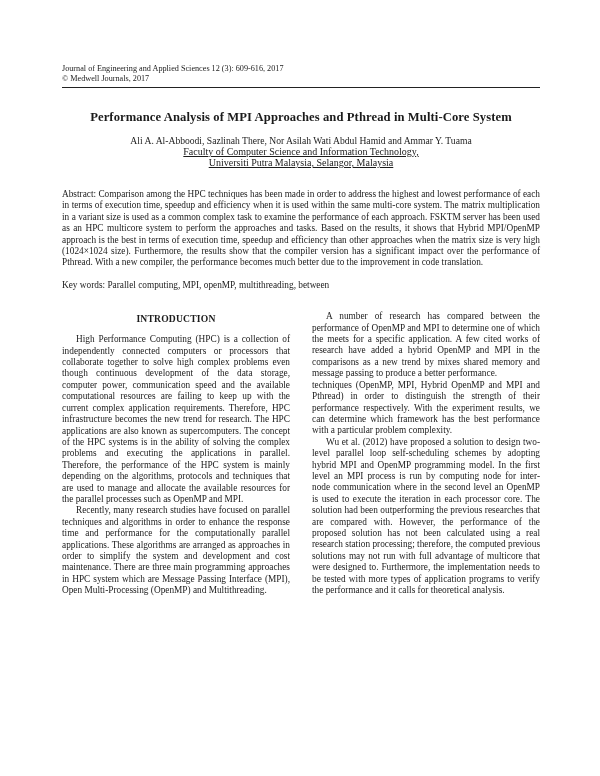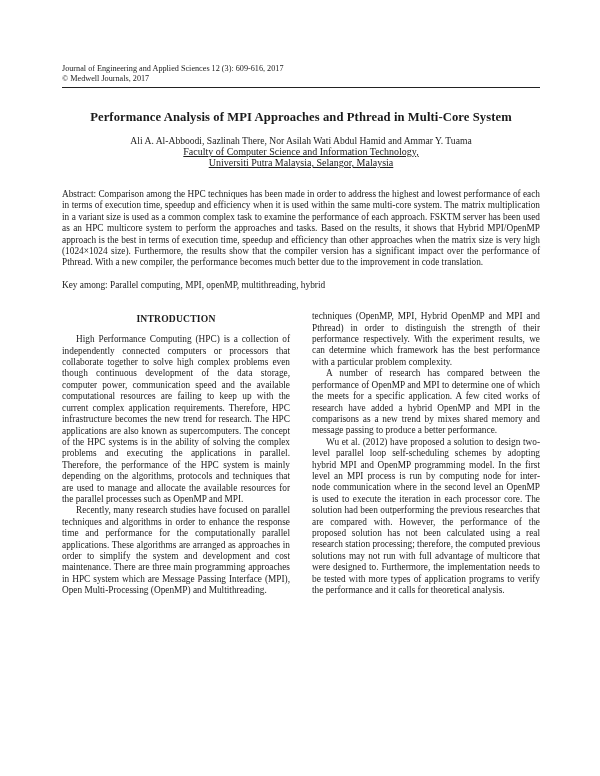--- a/index.html
+++ b/index.html
@@ -123,31 +123,31 @@
   <hr class="header-rule">
 
   <div class="paper-title">Performance Analysis of MPI Approaches and Pthread in Multi-Core System</div>
 
   <div class="authors-line">Ali A. Al-Abboodi, Sazlinah There, Nor Asilah Wati Abdul Hamid and Ammar Y. Tuama</div>
   <div class="affil-line">Faculty of Computer Science and Information Technology,</div>
   <div class="affil-line">Universiti Putra Malaysia, Selangor, Malaysia</div>
 
   <p class="abstract-block"><span class="bold">Abstract:</span> <span>Comparison among the HPC techniques has been made in order to address the highest and lowest performance of each in terms of execution time, speedup and efficiency when it is used within the same multi-core system. The matrix multiplication in a variant size is used as a common complex task to examine the performance of each approach. FSKTM server has been used as an HPC multicore system to perform the approaches and tasks. Based on the results, it shows that Hybrid MPI/OpenMP approach is the best in terms of execution time, speedup and efficiency than other approaches when the matrix size is very high (1024×1024 size). Furthermore, the results show that the compiler version has a significant impact over the performance of Pthread. With a new compiler, the performance becomes much better due to the improvement in code translation.</span></p>
 
-  <p class="keywords-block"><span class="bold">Key among:</span> <span>Parallel computing, MPI, openMP, multithreading, hybrid</span></p>
+  <p class="keywords-block"><span class="bold">Key words:</span> <span>Parallel computing, MPI, openMP, multithreading, between</span></p>
 
   <div class="columns">
     <div class="col">
       <div class="section-heading">INTRODUCTION</div>
       <p class="para indent">High Performance Computing (HPC) is a collection of independently connected computers or processors that collaborate together to solve high complex problems even though continuous development of the data storage, computer power, communication speed and the available computational resources are failing to keep up with the current complex application requirements. Therefore, HPC infrastructure becomes the new trend for research. The HPC applications are also known as supercomputers. The concept of the HPC systems is in the ability of solving the complex problems and executing the applications in parallel. Therefore, the performance of the HPC system is mainly depending on the algorithms, protocols and techniques that are used to manage and allocate the available resources for the parallel processes such as OpenMP and MPI.</p>
       <p class="para indent">Recently, many research studies have focused on parallel techniques and algorithms in order to enhance the response time and performance for the computationally parallel applications. These algorithms are arranged as approaches in order to simplify the system and development and cost maintenance. There are three main programming approaches in HPC system which are Message Passing Interface (MPI), Open Multi-Processing (OpenMP) and Multithreading.</p>
     </div>
     <div class="col">
+      <p class="para indent">A number of research has compared between the performance of OpenMP and MPI to determine one of which the meets for a specific application. A few cited works of research have added a hybrid OpenMP and MPI in the comparisons as a new trend by mixes shared memory and message passing to produce a better performance.</p>
       <p class="para">techniques (OpenMP, MPI, Hybrid OpenMP and MPI and Pthread) in order to distinguish the strength of their performance respectively. With the experiment results, we can determine which framework has the best performance with a particular problem complexity.</p>
-      <p class="para indent">A number of research has compared between the performance of OpenMP and MPI to determine one of which the meets for a specific application. A few cited works of research have added a hybrid OpenMP and MPI in the comparisons as a new trend by mixes shared memory and message passing to produce a better performance.</p>
       <p class="para indent">Wu et al. (2012) have proposed a solution to design two-level parallel loop self-scheduling schemes by adopting hybrid MPI and OpenMP programming model. In the first level an MPI process is run by computing node for inter-node communication where in the second level an OpenMP is used to execute the iteration in each processor core. The solution had been outperforming the previous researches that are compared with. However, the performance of the proposed solution has not been calculated using a real research station processing; therefore, the computed previous solutions may not run with full advantage of multicore that were designed to. Furthermore, the implementation needs to be tested with more types of application programs to verify the performance and it calls for theoretical analysis.</p>
     </div>
   </div>
 
   <div class="page-footer">
     <hr class="footer-rule">
     <div class="corr-line">
       <span class="bold corr-label">Corresponding Author:</span>
       <span class="corr-text">Ali A. Al-Abboodi, Faculty of Computer Science and Information Technology, Universiti Putra Malaysia, Selangor, Malaysia</span>
     </div>

